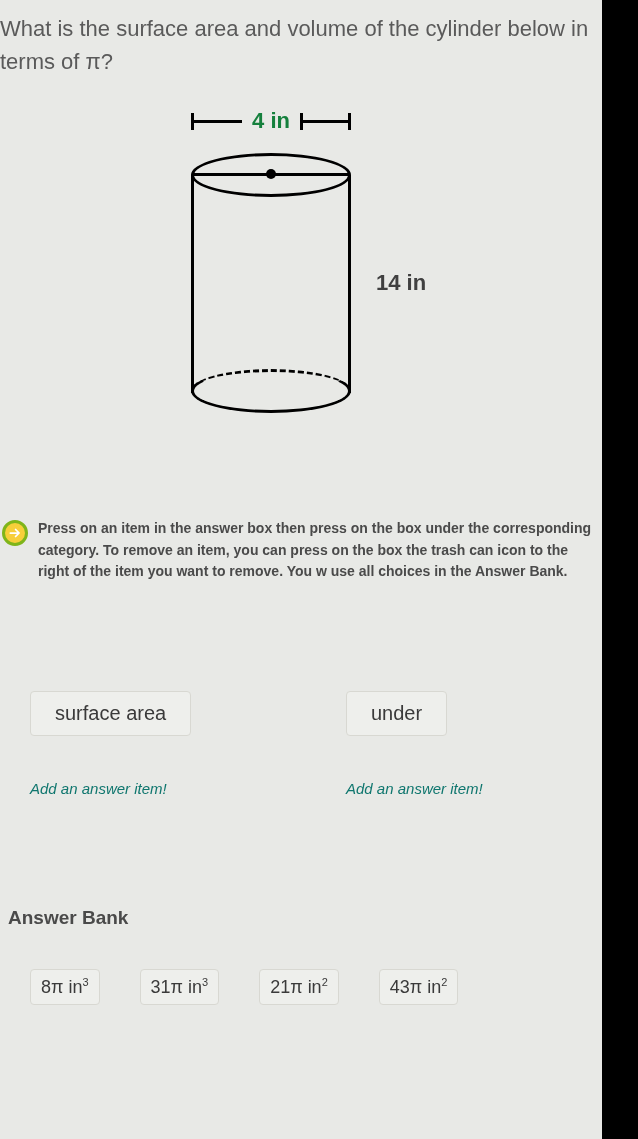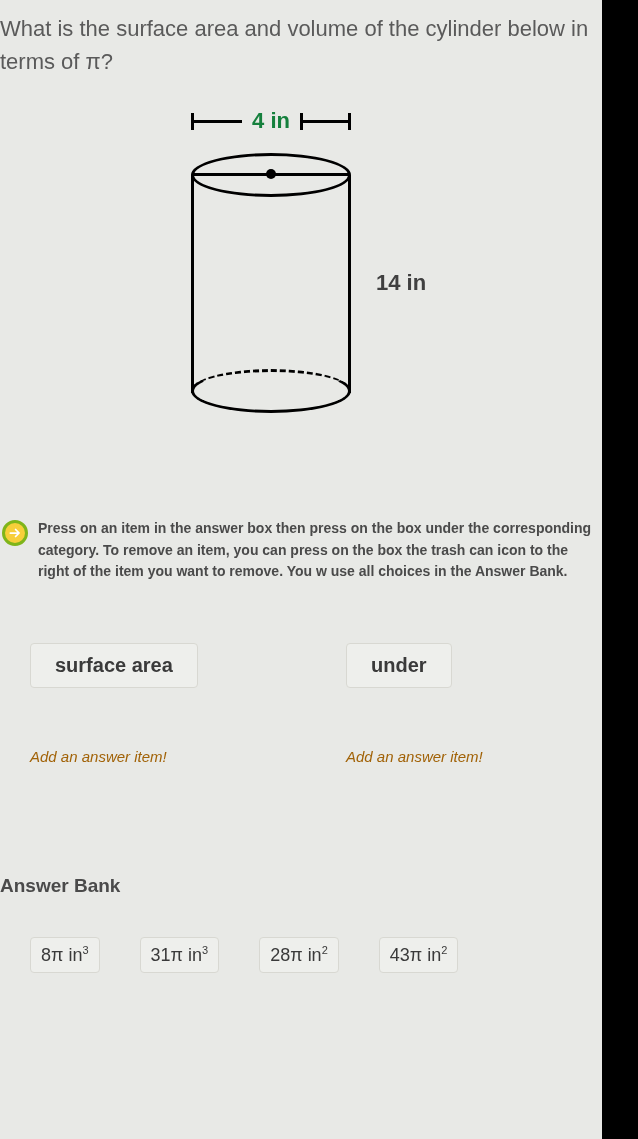--- a/index.html
+++ b/index.html
@@ -125,37 +125,38 @@
     margin-top: 60px;
     gap: 80px;
     padding: 0 20px 0 30px;
   }
   .cat-header {
     border: 1px solid #d8d8d2;
     border-radius: 4px;
     background: #eeefec;
     padding: 10px 24px;
     font-size: 20px;
-    font-weight: 700;
+    font-weight: 400;
     color: #3a3a3a;
     display: inline-block;
+    margin-top: 48px;
   }
   .cat-col { flex: 1; }
   .dropzone {
-    margin-top: 60px;
+    margin-top: 44px;
     font-style: italic;
-    color: #a16207;
+    color: #0f766e;
     font-size: 15px;
   }
   .bank-label {
     margin-top: 110px;
     font-size: 19px;
     font-weight: 600;
     color: #4a4a4a;
-    padding-left: 0;
+    padding-left: 8px;
   }
   .bank-row {
     display: flex;
     gap: 40px;
     margin-top: 40px;
     padding-left: 30px;
   }
   .bank-item {
     border: 1px solid #d8d8d2;
     border-radius: 4px;
@@ -221,21 +222,21 @@
   <div class="bank-label">Answer Bank</div>
 
   <div class="bank-row">
     <div class="bank-item">
       <span>8</span>π <span>in</span><sup>3</sup>
     </div>
     <div class="bank-item">
       <span>31</span>π <span>in</span><sup>3</sup>
     </div>
     <div class="bank-item">
-      <span>28</span>π <span>in</span><sup>2</sup>
+      <span>21</span>π <span>in</span><sup>2</sup>
     </div>
     <div class="bank-item">
       <span>43</span>π <span>in</span><sup>2</sup>
     </div>
   </div>
 
 </div>
 <div class="right-black"></div>
 
 </body></html>

